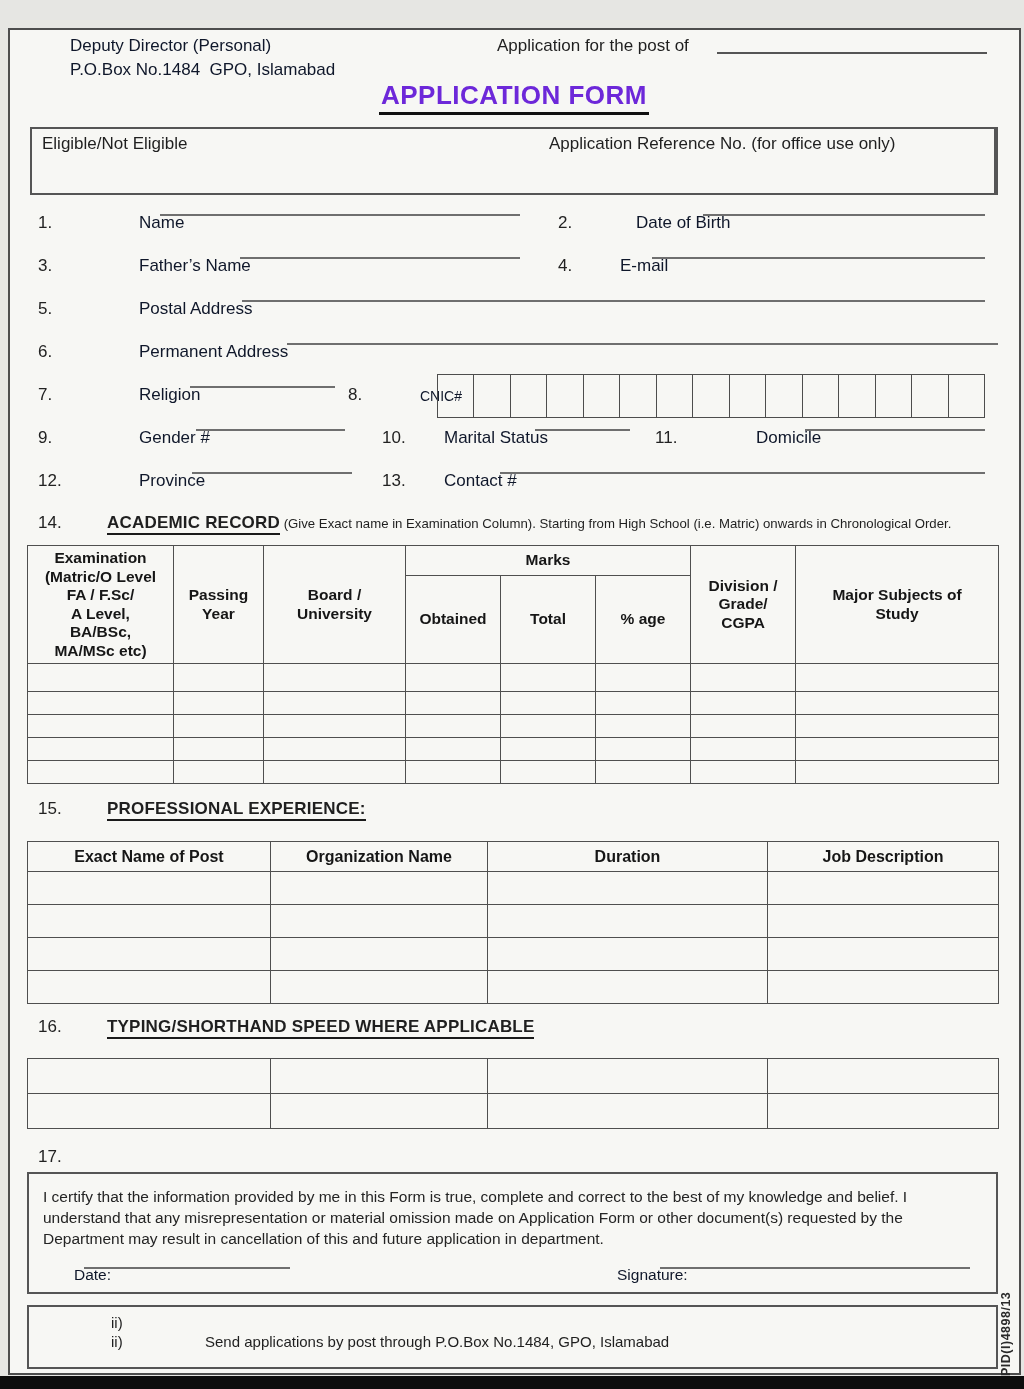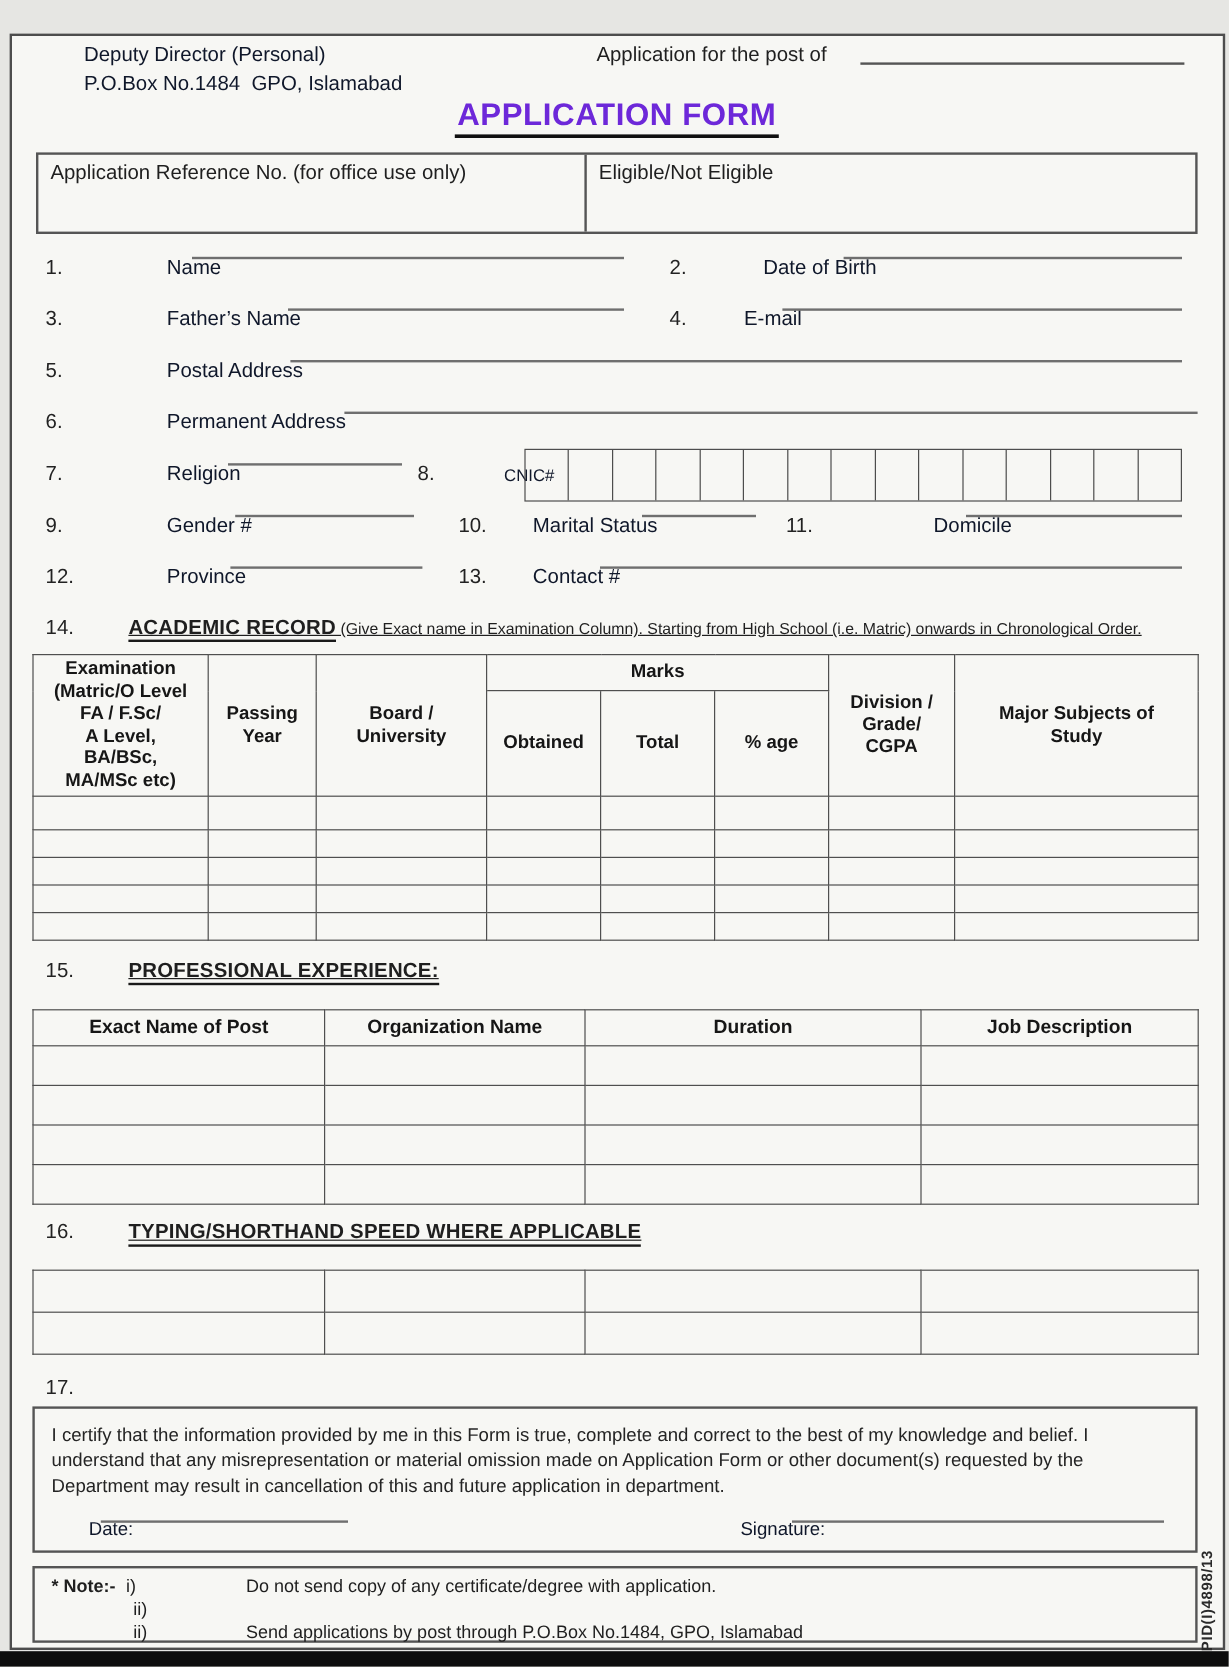--- a/index.html
+++ b/index.html
@@ -15,21 +15,21 @@
   .hdr-right { position:absolute; left:497px; top:36px; width:490px; display:flex; align-items:flex-end;gap:20px; }
   .hdr-right .lbl { font-size:17px; white-space:nowrap; }
   .hdr-right .blank { flex:1; border-bottom:2px solid #555; margin:0 0 2px 8px; height:18px; }
   .refbox { position:absolute; left:30px; top:127px; width:968px; height:68px; border:2px solid #555; display:flex; background:transparent; }
   .refbox .cell { padding:5px 10px; font-size:17px; }
   .refbox .c1 { width:457px; border-right:2px solid #555; }
   .refbox .c2 { flex:1; }
   .cnic-row { position:absolute; left:437px; top:374px; width:548px; height:44px; display:flex; border:1.5px solid #4d4d4d; }
   .cnic-cell { flex:1; border-right:1.5px solid #4d4d4d; }
   .cnic-cell:last-child { border-right:none; }
-  .sec-head { position:absolute; font-size:17px; font-weight:bold; letter-spacing:0.2px;text-decoration:underline; }
+  .sec-head { position:absolute; font-size:17px; font-weight:bold; letter-spacing:0.2px; }
   .sec-head .u { border-bottom:2px solid #1a1a1a; padding-bottom:1px; }
   .sec-head .note-sm { font-weight:normal; font-size:13.2px; letter-spacing:0; }
   table.grid { border-collapse:collapse; table-layout:fixed; background:transparent; }
   table.grid th, table.grid td { border:1.5px solid #4f4f4f; padding:0; }
   table.grid th { font-weight:bold; color:#161616; vertical-align:middle; text-align:center; white-space:pre-line; }
   .acad { position:absolute; left:27px; top:545px; width:971px; }
   .acad th { font-size:15.5px; line-height:18.5px; }
   .acad tr.body-row td { height:23px; }
   .acad tr.body-row.first td { height:28px; }
   .exp  { position:absolute; left:27px; top:841px; width:971px; }
@@ -58,22 +58,22 @@
   <div class="hdr-right">
     <span class="lbl">Application for the post of</span>
     <span class="blank"></span>
   </div>
 
   <div class="title-wrap">
     <span class="title">APPLICATION FORM</span>
   </div>
 
   <div class="refbox">
+    <div class="cell c2">Eligible/Not Eligible</div>
     <div class="cell c1">Application Reference No. (for office use only)</div>
-    <div class="cell c2">Eligible/Not Eligible</div>
   </div>
 
   <div class="num" style="left:38px; top:213px;">1.</div>
   <div class="txt" style="left:107px; top:213px;">Name</div>
   <div class="ln" style="left:160px; top:214px; width:360px;"></div>
   <div class="num" style="left:558px; top:213px;">2.</div>
   <div class="txt" style="left:604px; top:213px;">Date of Birth</div>
   <div class="ln" style="left:703px; top:214px; width:282px;"></div>
 
   <div class="num" style="left:38px; top:256px;">3.</div>
@@ -114,21 +114,21 @@
       <span class="cnic-cell"></span>
     </div>
 
   <div class="num" style="left:38px; top:428px;">9.</div>
   <div class="txt" style="left:107px; top:428px;">Gender #</div>
   <div class="ln" style="left:196px; top:429px; width:149px;"></div>
   <div class="num" style="left:382px; top:428px;">10.</div>
   <div class="txt" style="left:412px; top:428px;">Marital Status</div>
   <div class="ln" style="left:535px; top:429px; width:95px;"></div>
   <div class="num" style="left:655px; top:428px;">11.</div>
-  <div class="txt" style="left:746px; top:428px;">Domicile</div>
+  <div class="txt" style="left:724px; top:428px;">Domicile</div>
   <div class="ln" style="left:805px; top:429px; width:180px;"></div>
 
   <div class="num" style="left:38px; top:471px;">12.</div>
   <div class="txt" style="left:107px; top:471px;">Province</div>
   <div class="ln" style="left:192px; top:472px; width:160px;"></div>
   <div class="num" style="left:382px; top:471px;">13.</div>
   <div class="txt" style="left:412px; top:471px;">Contact #</div>
   <div class="ln" style="left:500px; top:472px; width:485px;"></div>
 
   <div class="num" style="left:38px; top:513px;">14.</div>
@@ -306,25 +306,20 @@
   <div class="certbox">
     <div class="certtext">I certify that the information provided by me in this Form is true, complete and correct to the best of my knowledge and belief. I understand that any misrepresentation or material omission made on Application Form or other document(s) requested by the Department may result in cancellation of this and future application in department.</div>
   </div>
   <div class="txt" style="left:42px; top:1266px; font-size:15.5px;">Date:</div>
   <div class="ln" style="left:84px; top:1267px; width:206px;"></div>
   <div class="txt" style="left:585px; top:1266px; font-size:15.5px;">Signature:</div>
   <div class="ln" style="left:660px; top:1267px; width:310px;"></div>
 
   <div class="notebox">
     <div class="noterow">
-      <span class="nlabel">* Note:-</span>
-      <span class="nmark">i)</span>
-      <span class="ntext">Do not send copy of any certificate/degree with application.</span>
-    </div>
-    <div class="noterow">
       <span class="nlabel"></span>
       <span class="nmark" style="padding-left:6px;">ii)</span>
     </div>
     <div class="noterow">
       <span class="nlabel"></span>
       <span class="nmark" style="padding-left:6px;">ii)</span>
       <span class="ntext">Send applications by post through P.O.Box No.1484, GPO, Islamabad</span>
     </div>
   </div>
 

